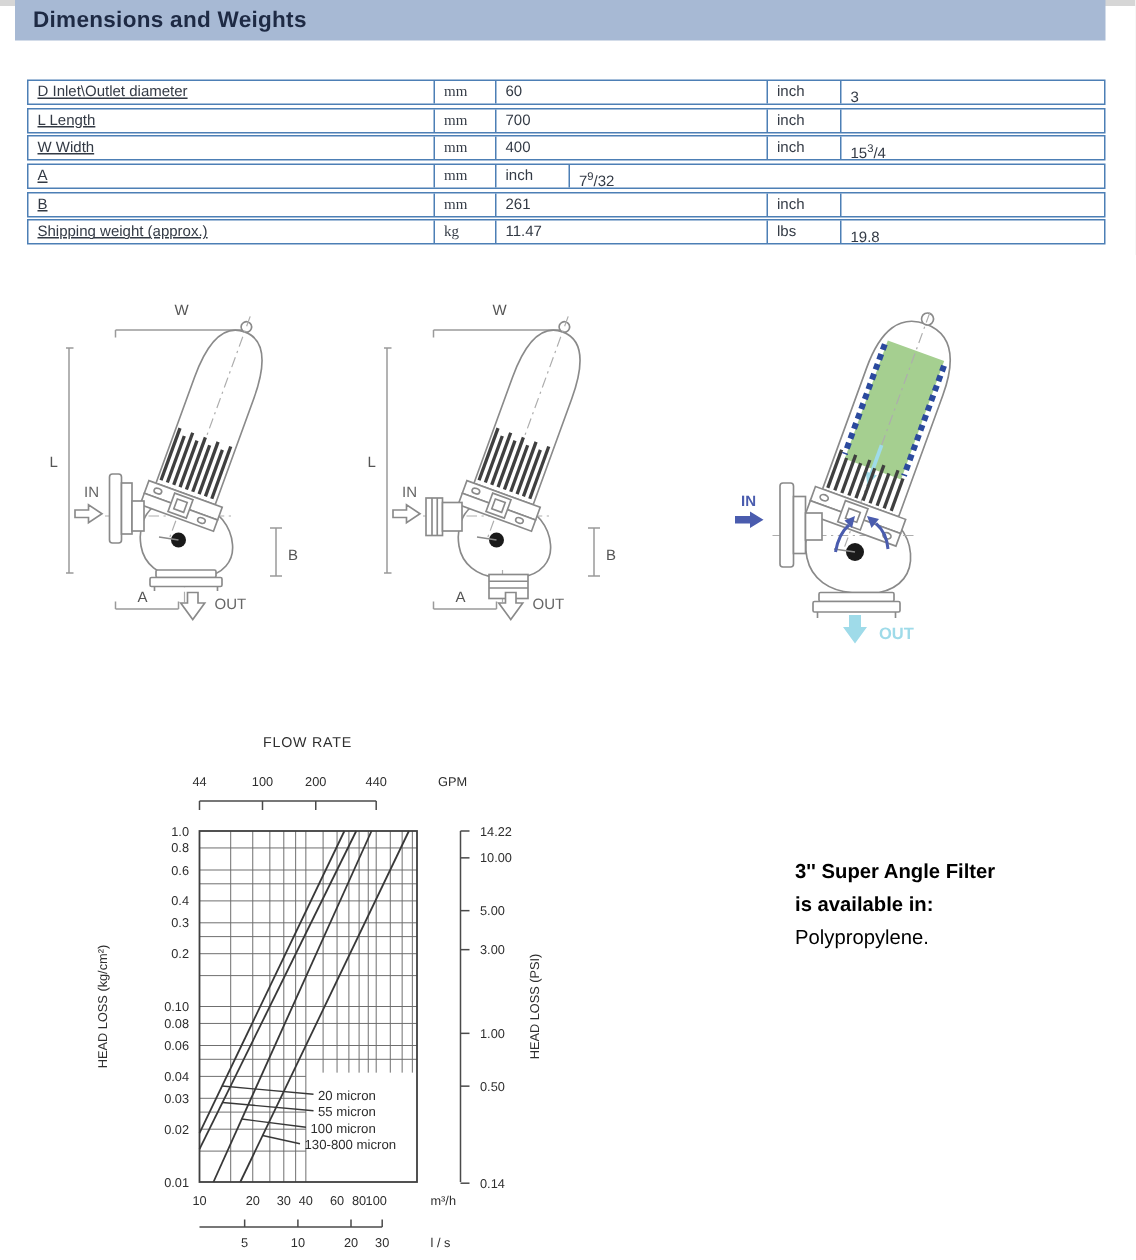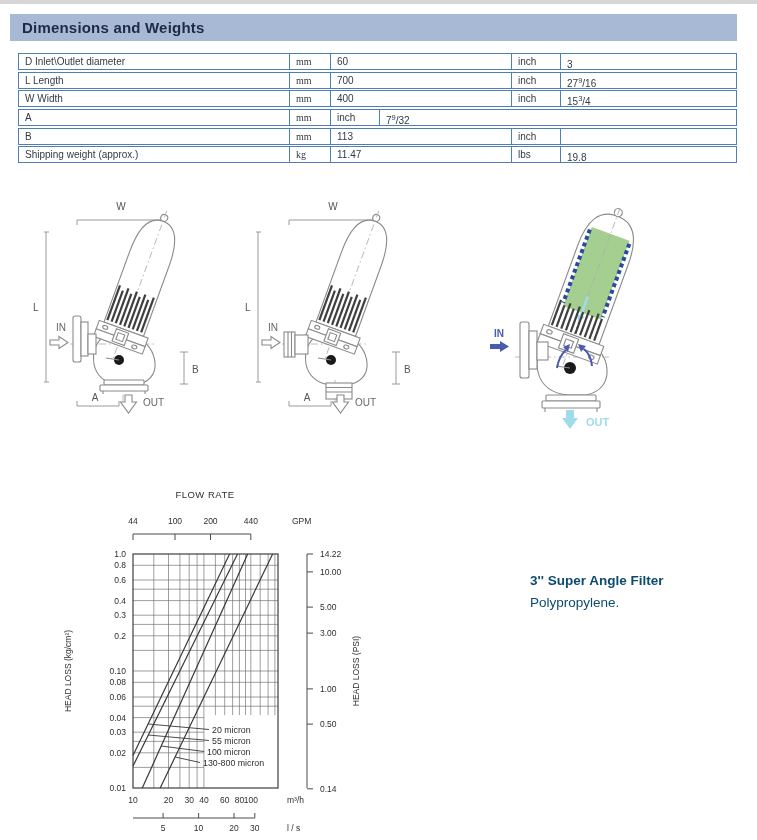--- a/index.html
+++ b/index.html
@@ -1,27 +1,27 @@
 <!DOCTYPE html>
 <html><head>
 <meta charset="utf-8">
 <style>
   html,body{margin:0;padding:0;background:#f2f2f2;}
   #canvas{position:relative;width:757px;height:840px;background:#fff;overflow:hidden;
           font-family:"Liberation Sans",sans-serif;}
   #top-strip{position:absolute;left:0;top:0;width:757px;height:4px;background:#d6d6d6;}
   
-  #hdr{position:absolute;left:10px;top:14px;width:727px;height:27px;display:flex;align-items:center;}
+  #hdr{position:absolute;left:10px;top:0;width:727px;height:27px;display:flex;align-items:center;}
   #hdr .t{font-size:15px;font-weight:bold;padding-left:12px;letter-spacing:.2px;}
   
   #dims-table{position:absolute;left:18px;top:53px;width:719px;}
   .trow{display:flex;height:15px;margin-bottom:1.7px;background:#fff;border:1px solid #4d7fb5;}
   .tcell{font-size:10px;color:#333a45;line-height:15px;padding-left:6px;white-space:nowrap;
          border-right:1px solid #4d7fb5;overflow:hidden;}
-  .c-label{width:264px;}
+  .c-label{width:264px;text-decoration:underline;}
   .c-unit1{width:34px;font-family:Liberation Serif, serif;}
   .c-val1{width:174px;}
   .c-unit2{width:42px;}
   .c-val2{flex:1;border-right:none;}
   .tcell sup{font-size:7.5px;vertical-align:4px;}
   
   .drw{position:absolute;}
   svg .ln{stroke:#8a8a8a;stroke-width:1.1;fill:none;}
   svg .lnf{stroke:#8a8a8a;stroke-width:1.1;fill:#fff;}
   svg .rib{stroke:#3f3f3f;stroke-width:2.2;fill:none;}
@@ -34,21 +34,21 @@
   #chart-wrap{position:absolute;left:55px;top:478px;width:420px;height:362px;}
   svg .g{stroke:#6b6b6b;stroke-width:.65;fill:none;}
   svg .border{fill:none;stroke:#3f3f3f;stroke-width:1.2;}
   svg .curve{stroke:#383838;stroke-width:1.2;fill:none;}
   svg .ldr{stroke:#383838;stroke-width:.9;fill:none;}
   svg .ax{stroke:#4a4a4a;stroke-width:1;fill:none;}
   svg .t{font-size:8.5px;fill:#2e2e2e;}
   svg .s{font-size:8.8px;}
   svg .tt{font-size:9.5px;fill:#2e2e2e;letter-spacing:.5px;}
   
-  #note{position:absolute;left:530px;top:570px;width:210px;font-size:13.5px;color:#0c4a6e;line-height:22px;}
+  #note{position:absolute;left:530px;top:570px;width:210px;font-size:13.5px;color:#000000;line-height:22px;}
   #note .b{font-weight:bold;}
 </style>
 </head>
 <body>
 
 <div id="canvas" style="background: rgb(255, 255, 255);">
   <div id="top-strip" style="background: rgb(214, 214, 214);"></div>
 
   <div id="hdr" style="background: rgb(167, 185, 212); color: rgb(30, 42, 68);">
     <span class="t">Dimensions and Weights</span>
@@ -60,39 +60,38 @@
       <div class="tcell c-unit1" style="border-color:#4d7fb5">mm</div>
       <div class="tcell c-val1" style="border-color:#4d7fb5">60</div>
       <div class="tcell c-unit2" style="border-color:#4d7fb5">inch</div>
       <div class="tcell c-val2"><span>3</span><sup></sup><span></span></div>
     </div>
       <div class="trow" style="border-color:#4d7fb5">
       <div class="tcell c-label" style="border-color:#4d7fb5">L Length</div>
       <div class="tcell c-unit1" style="border-color:#4d7fb5">mm</div>
       <div class="tcell c-val1" style="border-color:#4d7fb5">700</div>
       <div class="tcell c-unit2" style="border-color:#4d7fb5">inch</div>
-      <div class="tcell c-val2"><span>27</span><sup>9</sup><span>/16</span></div>
     </div>
       <div class="trow" style="border-color:#4d7fb5">
       <div class="tcell c-label" style="border-color:#4d7fb5">W Width</div>
       <div class="tcell c-unit1" style="border-color:#4d7fb5">mm</div>
       <div class="tcell c-val1" style="border-color:#4d7fb5">400</div>
       <div class="tcell c-unit2" style="border-color:#4d7fb5">inch</div>
       <div class="tcell c-val2"><span>15</span><sup>3</sup><span>/4</span></div>
     </div>
       <div class="trow" style="border-color:#4d7fb5">
       <div class="tcell c-label" style="border-color:#4d7fb5">A</div>
       <div class="tcell c-unit1" style="border-color:#4d7fb5">mm</div>
       <div class="tcell c-unit2" style="border-color:#4d7fb5">inch</div>
       <div class="tcell c-val2"><span>7</span><sup>9</sup><span>/32</span></div>
     </div>
       <div class="trow" style="border-color:#4d7fb5">
       <div class="tcell c-label" style="border-color:#4d7fb5">B</div>
       <div class="tcell c-unit1" style="border-color:#4d7fb5">mm</div>
-      <div class="tcell c-val1" style="border-color:#4d7fb5">113</div>
+      <div class="tcell c-val1" style="border-color:#4d7fb5">261</div>
       <div class="tcell c-unit2" style="border-color:#4d7fb5">inch</div>
     </div>
       <div class="trow" style="border-color:#4d7fb5">
       <div class="tcell c-label" style="border-color:#4d7fb5">Shipping weight (approx.)</div>
       <div class="tcell c-unit1" style="border-color:#4d7fb5">kg</div>
       <div class="tcell c-val1" style="border-color:#4d7fb5">11.47</div>
       <div class="tcell c-unit2" style="border-color:#4d7fb5">lbs</div>
       <div class="tcell c-val2"><span>19.8</span><sup></sup><span></span></div>
     </div>
     </div>
@@ -337,15 +336,16 @@
         <text x="199.8" y="353.0" class="t" text-anchor="middle">30</text>
         <text x="232.0" y="353.0" class="t" text-anchor="start">l / s</text>
         <text x="150.0" y="20.0" class="tt" text-anchor="middle">FLOW RATE</text>
         <text x="16" y="193" class="t" text-anchor="middle" transform="rotate(-90 16 193)">HEAD LOSS (kg/cm²)</text>
         <text x="304" y="193" class="t" text-anchor="middle" transform="rotate(-90 304 193)">HEAD LOSS (PSI)</text>
       </svg>
   </div>
 
   <div id="note">
     <div class="b">3'' Super Angle Filter</div>
+    <div class="b">is available in:</div>
     <div>Polypropylene.</div>
   </div>
 </div>
 
 </body></html>

